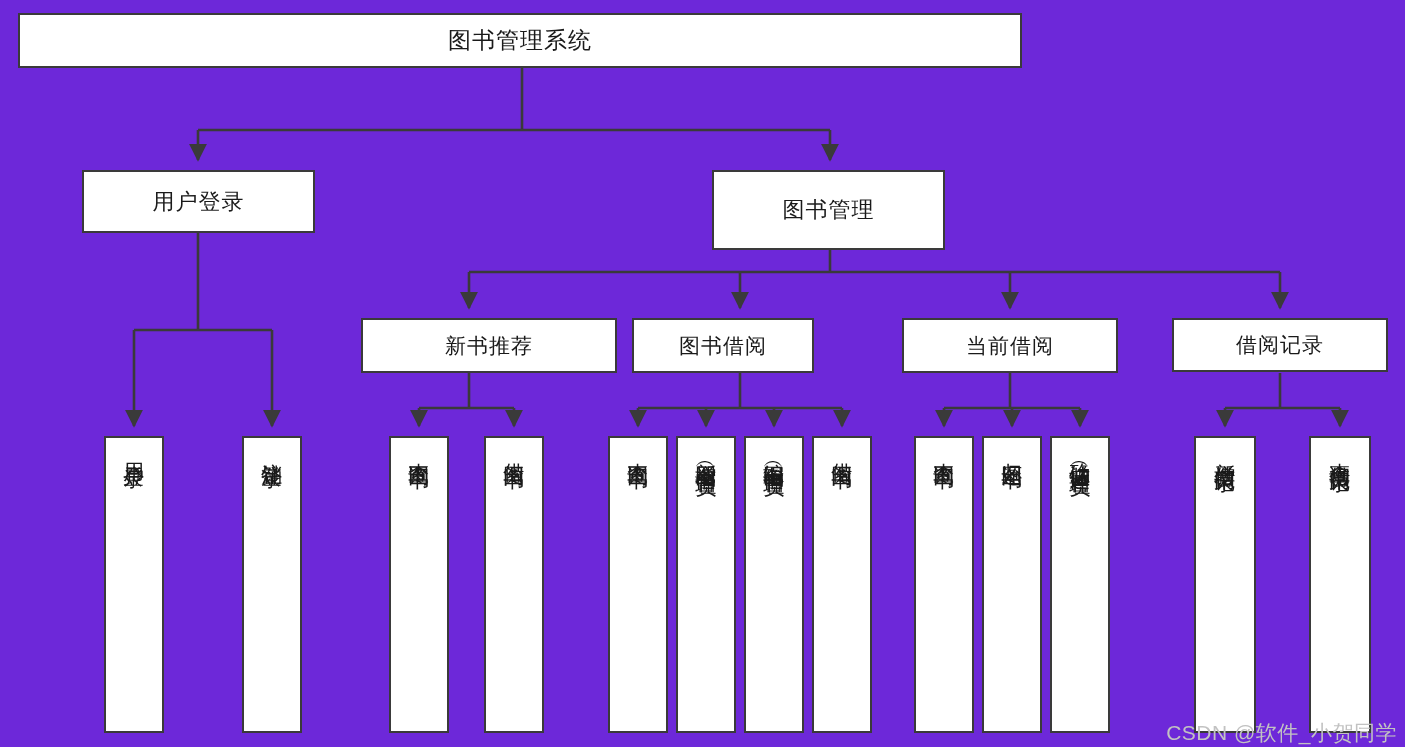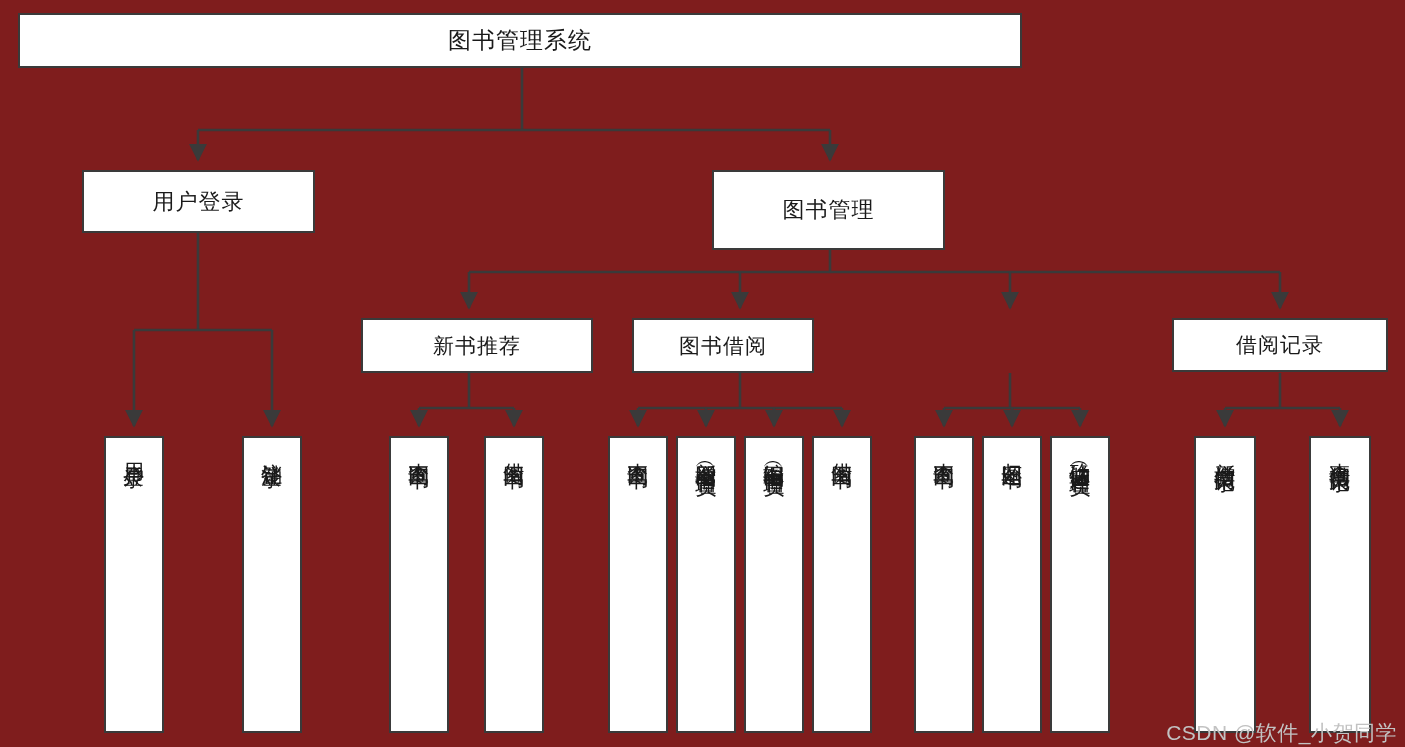--- a/index.html
+++ b/index.html
@@ -8,21 +8,21 @@
     padding: 0;
     background: #ffffff;
   }
   body {
     font-family: "Liberation Sans", "DejaVu Sans", sans-serif;
   }
   #diagram {
     position: relative;
     width: 1405px;
     height: 747px;
-    background: #7f1d1d;
+    background: #6d28d9;
     overflow: hidden;
   }
   #connectors {
     position: absolute;
     left: 0;
     top: 0;
     width: 1405px;
     height: 747px;
     pointer-events: none;
   }
@@ -131,26 +131,29 @@
     <span>图书管理系统</span>
   </div>
 
   <div class="node level2" style="left:82px; top:170px; width:233px; height:63px;">
     <span>用户登录</span>
   </div>
   <div class="node level2" style="left:712px; top:170px; width:233px; height:80px;">
     <span>图书管理</span>
   </div>
 
-  <div class="node level3" style="left:361px; top:318px; width:232px; height:55px;">
+  <div class="node level3" style="left:361px; top:318px; width:256px; height:55px;">
     <span>新书推荐</span>
   </div>
   <div class="node level3" style="left:632px; top:318px; width:182px; height:55px;">
     <span>图书借阅</span>
   </div>
+  <div class="node level3" style="left:902px; top:318px; width:216px; height:55px;">
+    <span>当前借阅</span>
+  </div>
   <div class="node level3" style="left:1172px; top:318px; width:216px; height:54px;">
     <span>借阅记录</span>
   </div>
 
   <div class="node leaf" style="left:104px; top:436px; width:60px; height:297px;">
     <span class="vtext">用户登录</span>
   </div>
   <div class="node leaf" style="left:242px; top:436px; width:60px; height:297px;">
     <span class="vtext">注销登录</span>
   </div>

